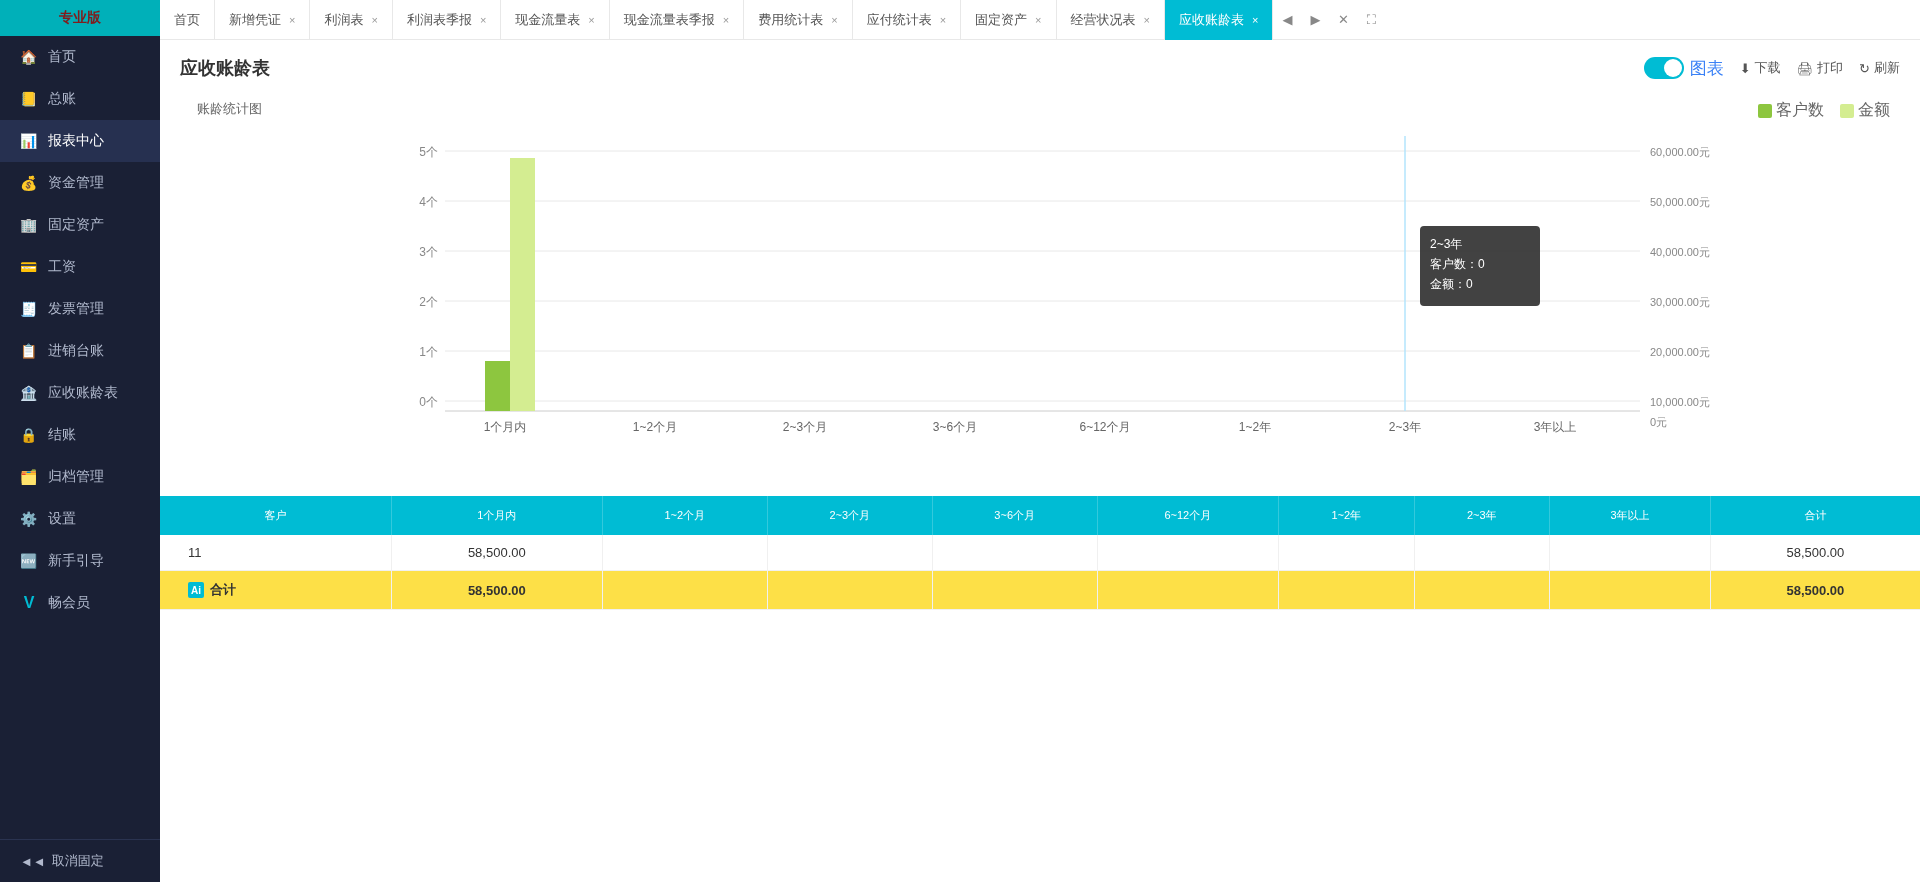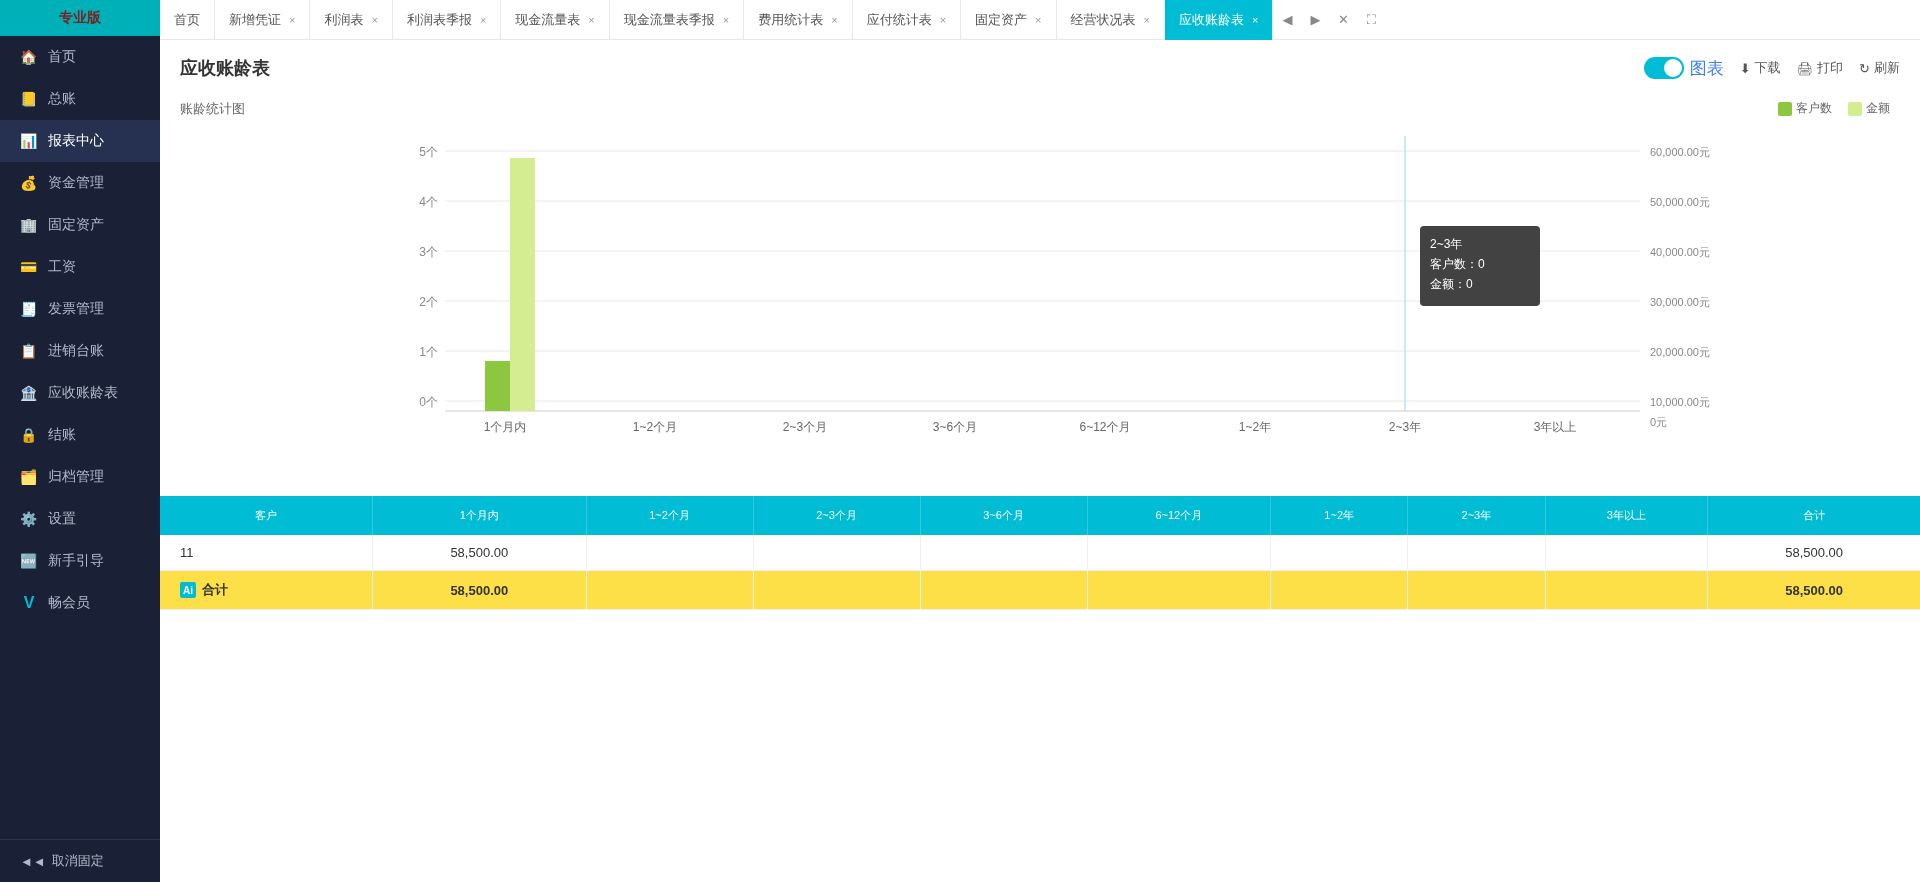--- a/index.html
+++ b/index.html
@@ -30,38 +30,38 @@
     .page-title { font-size: 18px; font-weight: 600; color: #333; }
     .header-actions { display: flex; align-items: center; gap: 16px; }
     .toggle-group { display: flex; align-items: center; gap: 6px; }
     .toggle-switch { width: 40px; height: 22px; background: #00bcd4; border-radius: 11px; position: relative; cursor: pointer; }
     .toggle-switch::after { content: ''; width: 18px; height: 18px; background: #fff; border-radius: 50%; position: absolute; top: 2px; right: 2px; }
     .toggle-label { font-size: 17px; color: #3b82f6; }
     .action-btn { display: flex; align-items: center; gap: 4px; color: #555; cursor: pointer; font-size: 13px; }
 
     
     .chart-area { padding: 10px 20px; flex-shrink: 0; position: relative; }
-    .chart-title { font-size: 13px; color: #666; margin-bottom: 8px; }
-    .chart-legend { position: absolute; top: 10px; right: 30px; display: flex; gap: 16px; align-items: center; font-size: 12px; color: #666; }
+    .chart-title { font-size: 13px; color: #666; margin-bottom: 8px; margin-left: 17px; }
+    .chart-legend { position: absolute; top: 10px; right: 30px; display: flex; gap: 16px; align-items: center; font-size: 16px; color: #666; }
     .legend-item { display: flex; align-items: center; gap: 4px; }
     .legend-color { width: 14px; height: 14px; border-radius: 2px; }
 
     
     .chart-container { width: 100%; height: 360px; position: relative; }
 
     
     .table-section { flex: 1; overflow: auto; padding: 0 0; }
     .data-table { width: 100%; border-collapse: collapse; }
     .data-table thead tr { background: #00bcd4; color: #fff; }
     .data-table thead th { padding: 12px 10px; text-align: center; font-weight: 500; font-size: 11px; border-right: 1px solid rgba(255,255,255,0.2); }
     .data-table thead th:last-child { border-right: none; }
     .data-table tbody tr { background: #fff; }
     .data-table tbody td { padding: 10px 10px; text-align: center; font-size: 13px; color: #333; border-bottom: 1px solid #f0f0f0; border-right: 1px solid #f0f0f0; }
     .data-table tbody td:last-child { border-right: none; }
-    .data-table tbody td.left { text-align: left; padding-left: 20px; margin-left: 8px; }
+    .data-table tbody td.left { text-align: left; padding-left: 28px; margin-left: 8px; }
     .total-row td { font-weight: bold; background: #fde047; }
     .total-label { display: flex; align-items: center; gap: 6px; }
     .total-icon { width: 16px; height: 16px; background: #00bcd4; border-radius: 2px; display: inline-flex; align-items: center; justify-content: center; color: #fff; font-size: 10px; }
   </style>
 </head>
 <body>
 
 <div class="sidebar">
   <div class="sidebar-logo">专业版</div>
 

